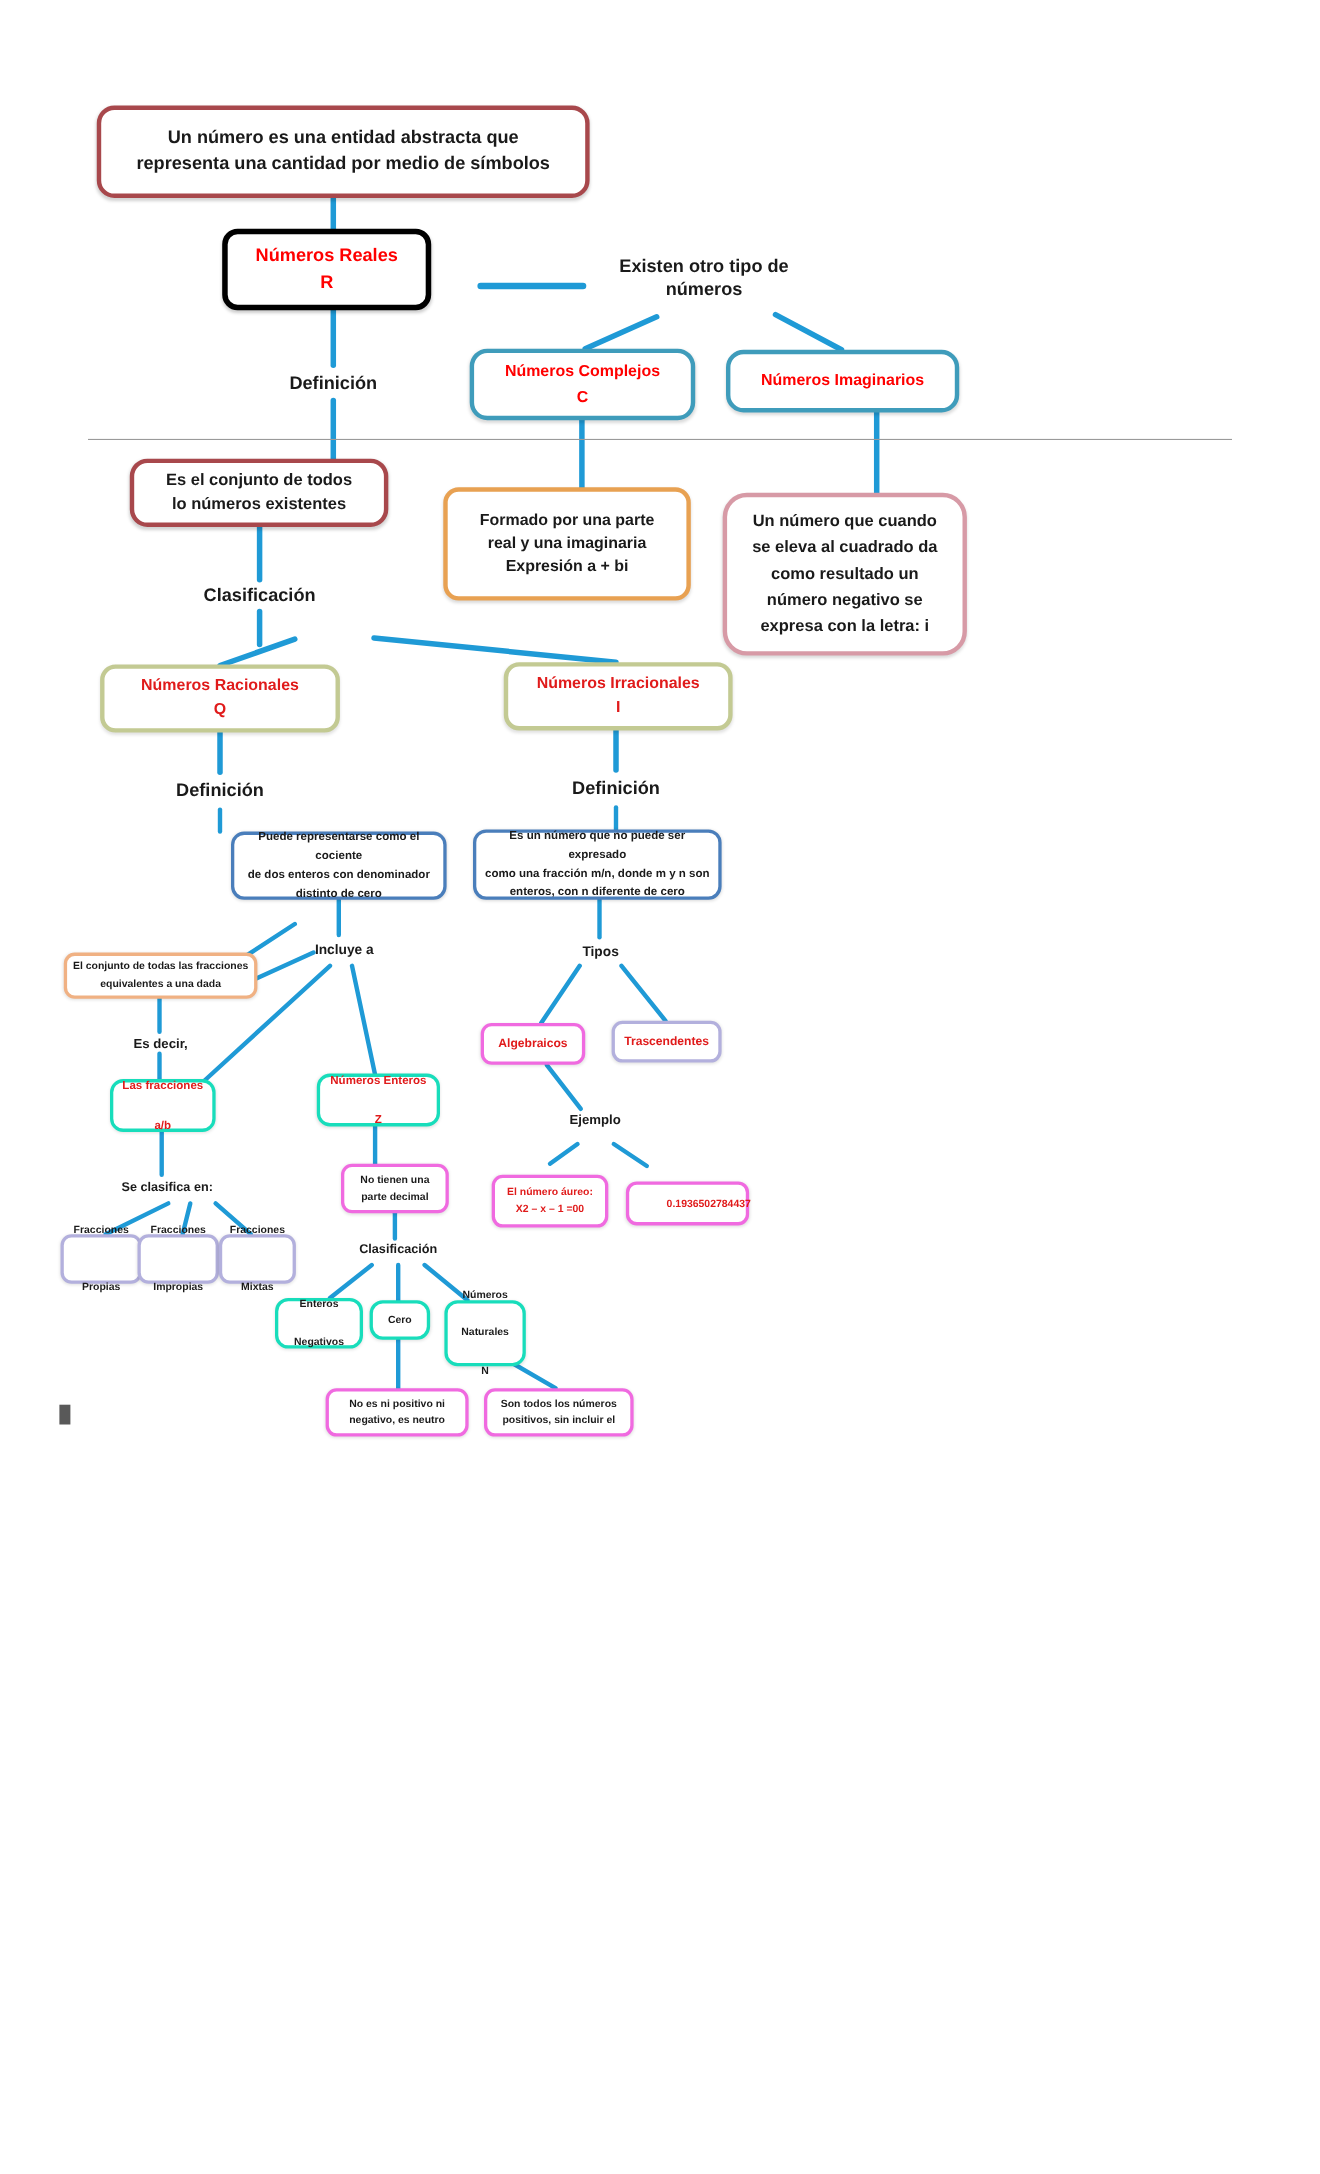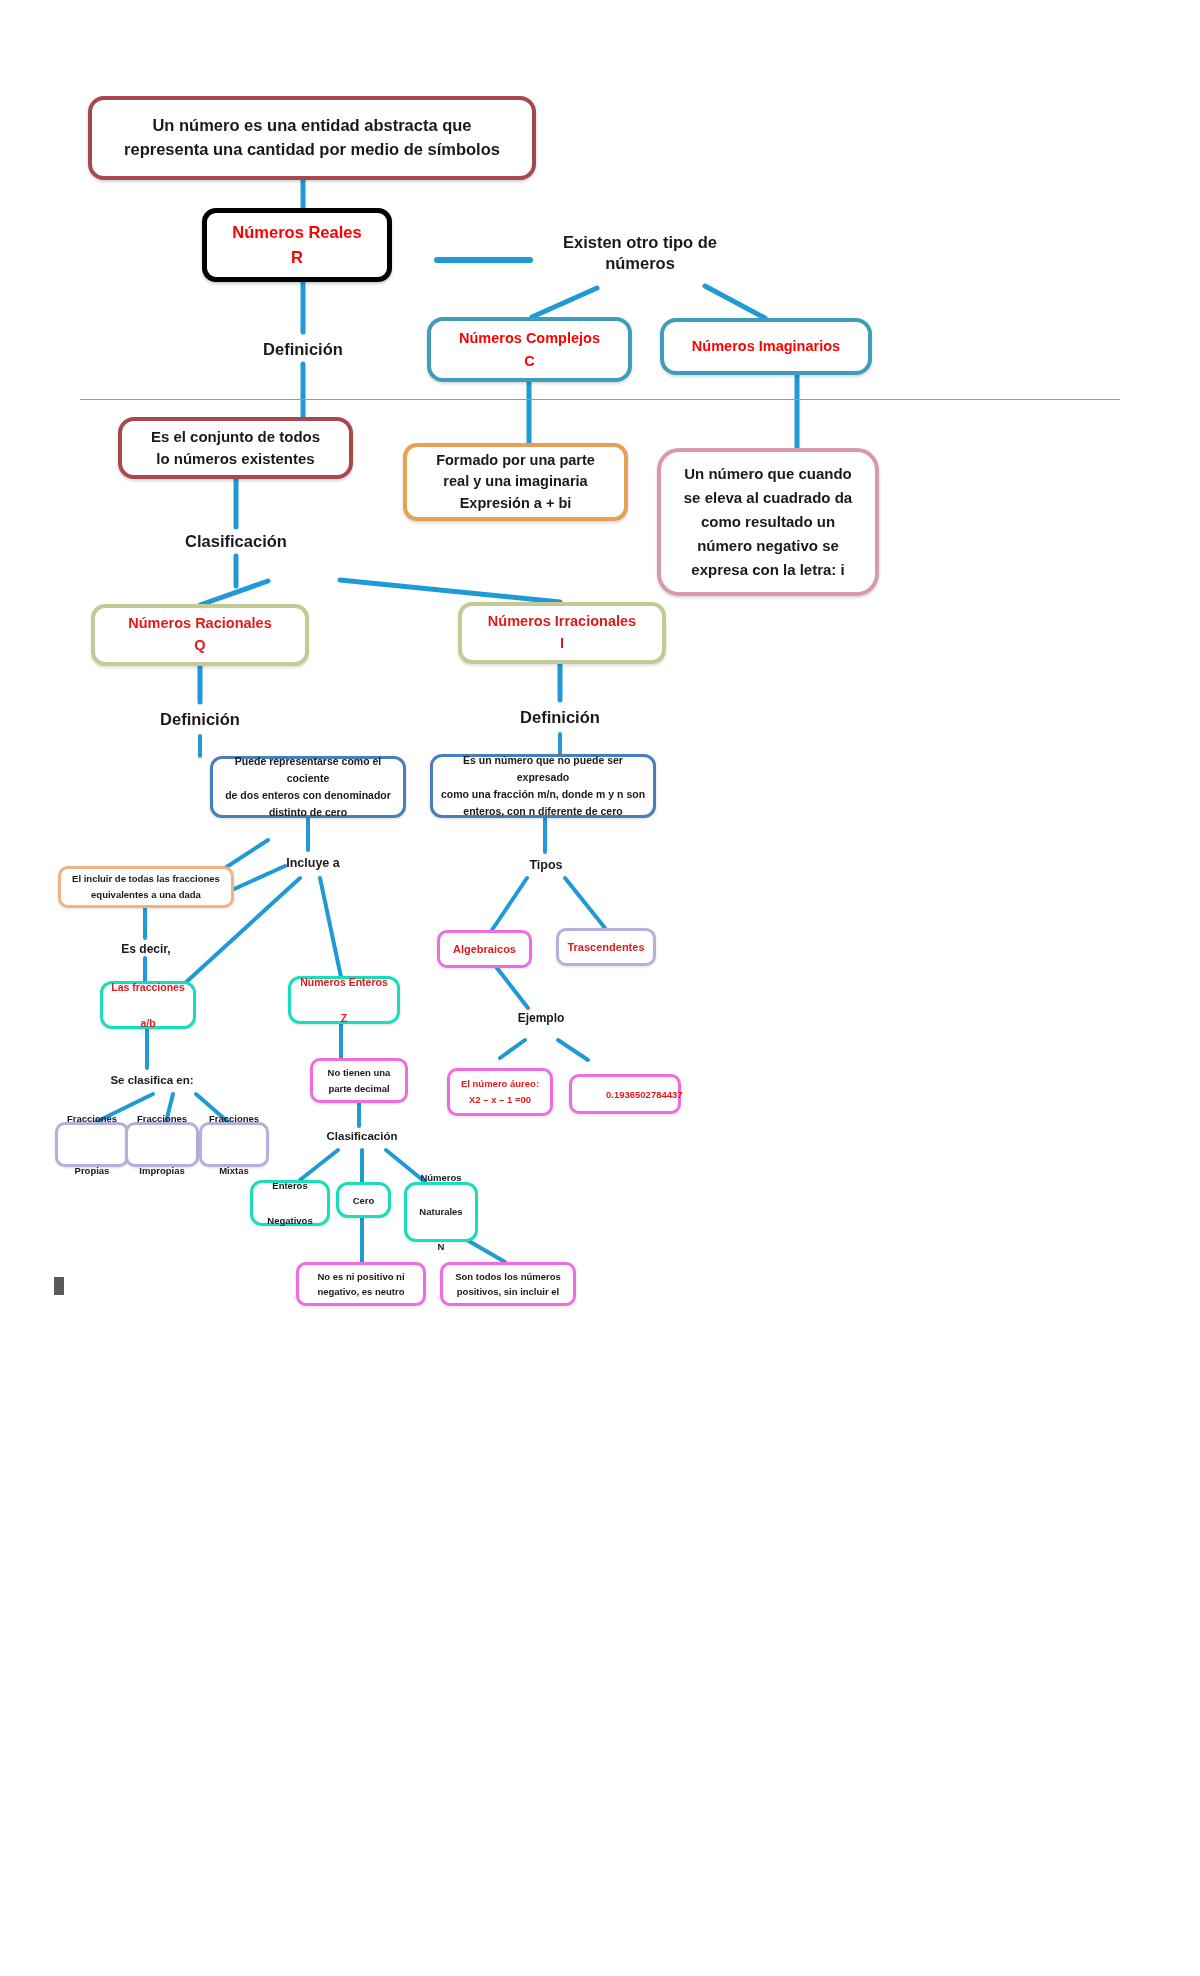--- a/index.html
+++ b/index.html
@@ -162,21 +162,21 @@
     <span class="ln">Números Imaginarios</span>
   </div>
 
   <div class="label" style="left:213px;top:339px;width:180px;font-size:16.5px;">Definición</div>
 
   <div class="node b-maroon" style="left:118px;top:417px;width:235px;height:62px;font-size:15px;line-height:1.45;padding:0 8px;">
     <span class="ln">Es el conjunto de todos</span>
     <span class="ln">lo números existentes</span>
   </div>
 
-  <div class="node b-orange" style="left:403px;top:443px;width:225px;height:78px;font-size:14.5px;line-height:1.45;padding:0 8px;">
+  <div class="node b-orange" style="left:403px;top:443px;width:225px;height:103px;font-size:14.5px;line-height:1.45;padding:0 8px;">
     <span class="ln">Formado por una parte</span>
     <span class="ln">real y una imaginaria</span>
     <span class="ln">Expresión a + bi</span>
   </div>
 
   <div class="node b-pinkbig" style="left:657px;top:448px;width:222px;height:148px;font-size:15px;line-height:1.6;padding:0 8px;">
     <span class="ln">Un número que cuando</span>
     <span class="ln">se eleva al cuadrado da</span>
     <span class="ln">como resultado un</span>
     <span class="ln">número negativo se</span>
@@ -209,21 +209,21 @@
     <span class="ln">Puede representarse como el cociente</span>
     <span class="ln">de dos enteros con denominador</span>
     <span class="ln">distinto de cero</span>
   </div>
 
   <div class="label" style="left:258px;top:856px;width:110px;font-size:12.5px;">Incluye a</div>
 
   <div class="label" style="left:498px;top:858px;width:96px;font-size:12.5px;">Tipos</div>
 
   <div class="node b-peach" style="left:58px;top:866px;width:176px;height:42px;font-size:9.5px;line-height:1.65;padding:0 5px;">
-    <span class="ln">El incluir de todas las fracciones</span>
+    <span class="ln">El conjunto de todas las fracciones</span>
     <span class="ln">equivalentes a una dada</span>
   </div>
 
   <div class="node b-magenta" style="left:437px;top:930px;width:95px;height:38px;font-size:11px;">
     <span class="ln">Algebraicos</span>
   </div>
 
   <div class="node b-lav" style="left:556px;top:928px;width:100px;height:38px;font-size:11px;">
     <span class="ln">Trascendentes</span>
   </div>

